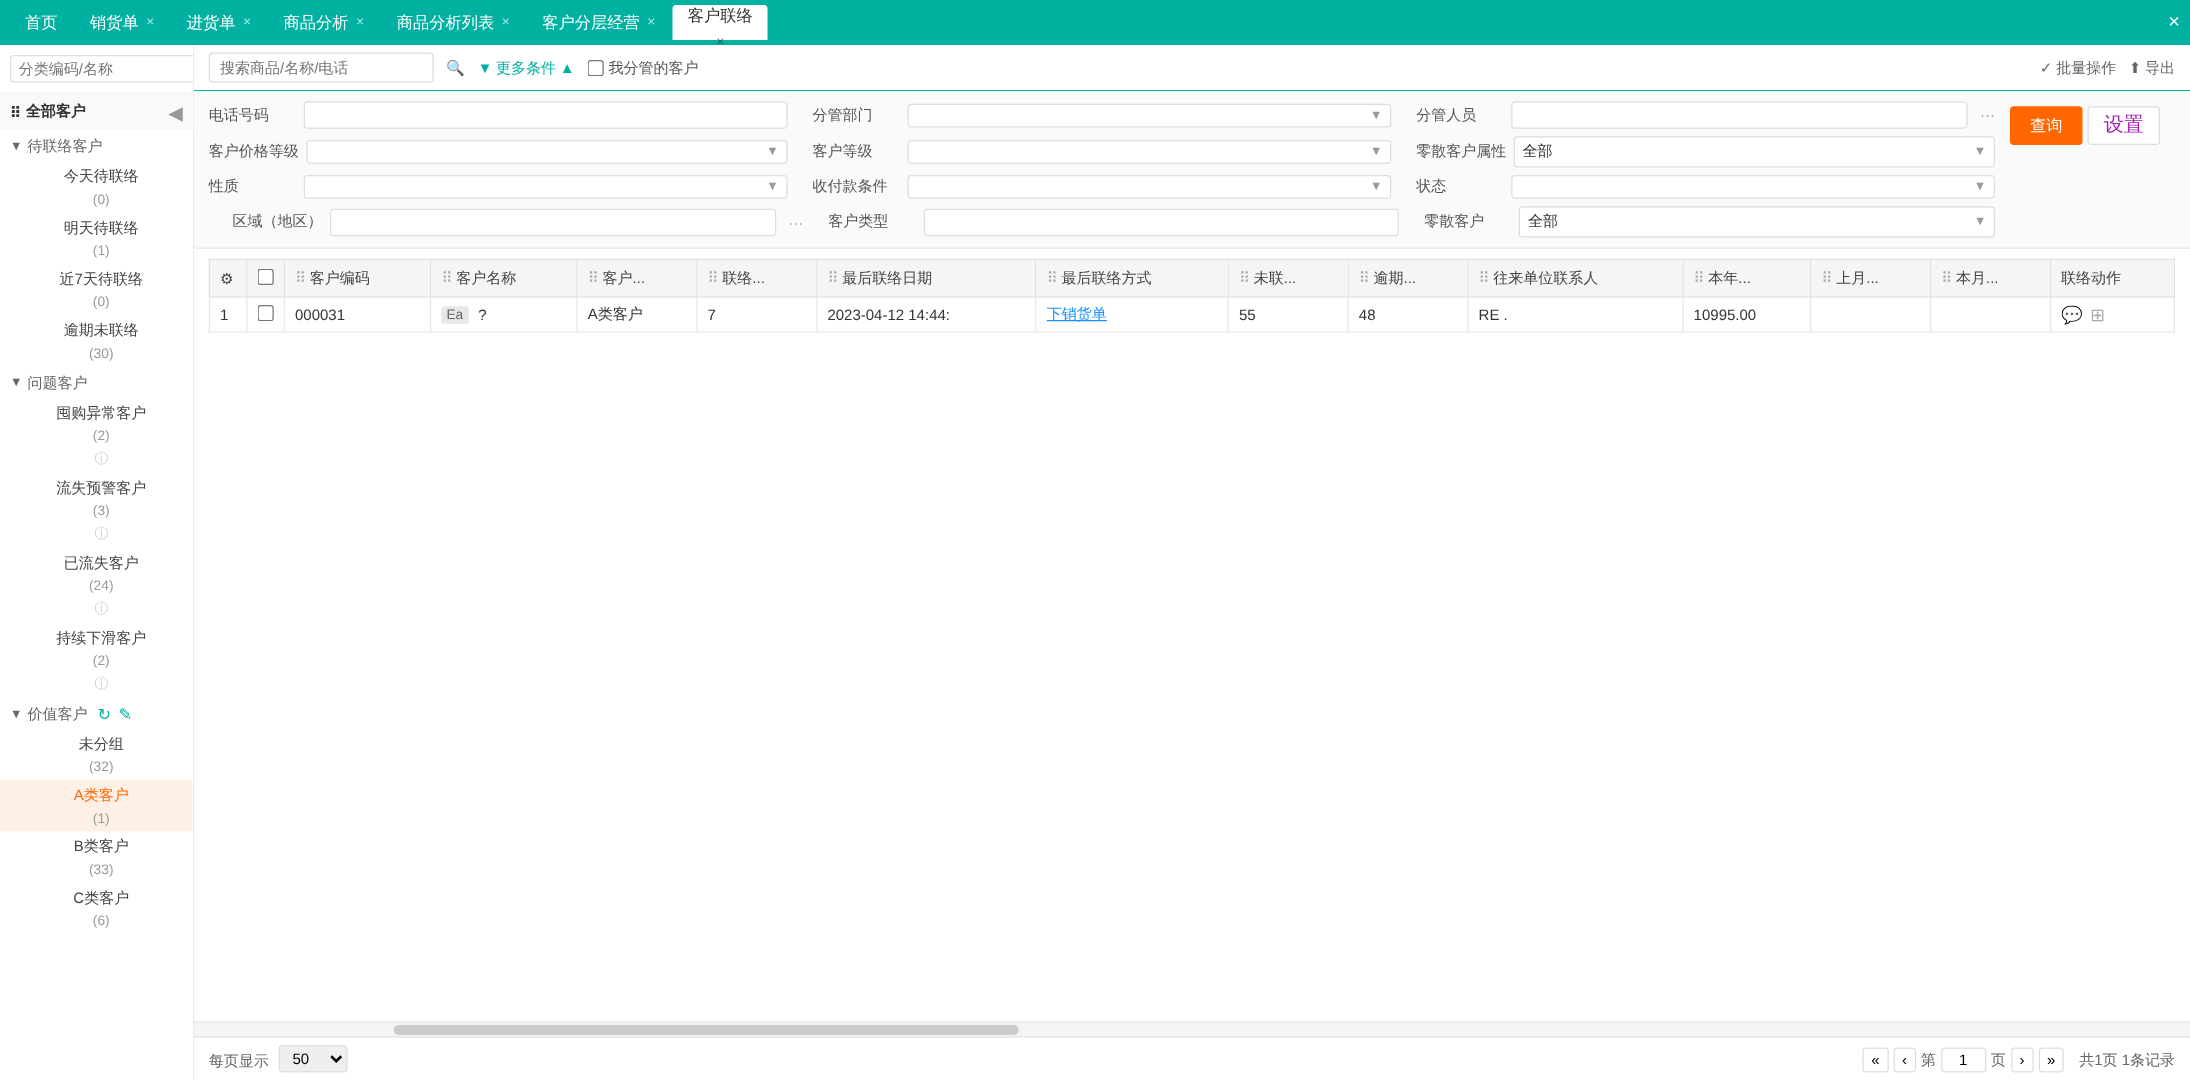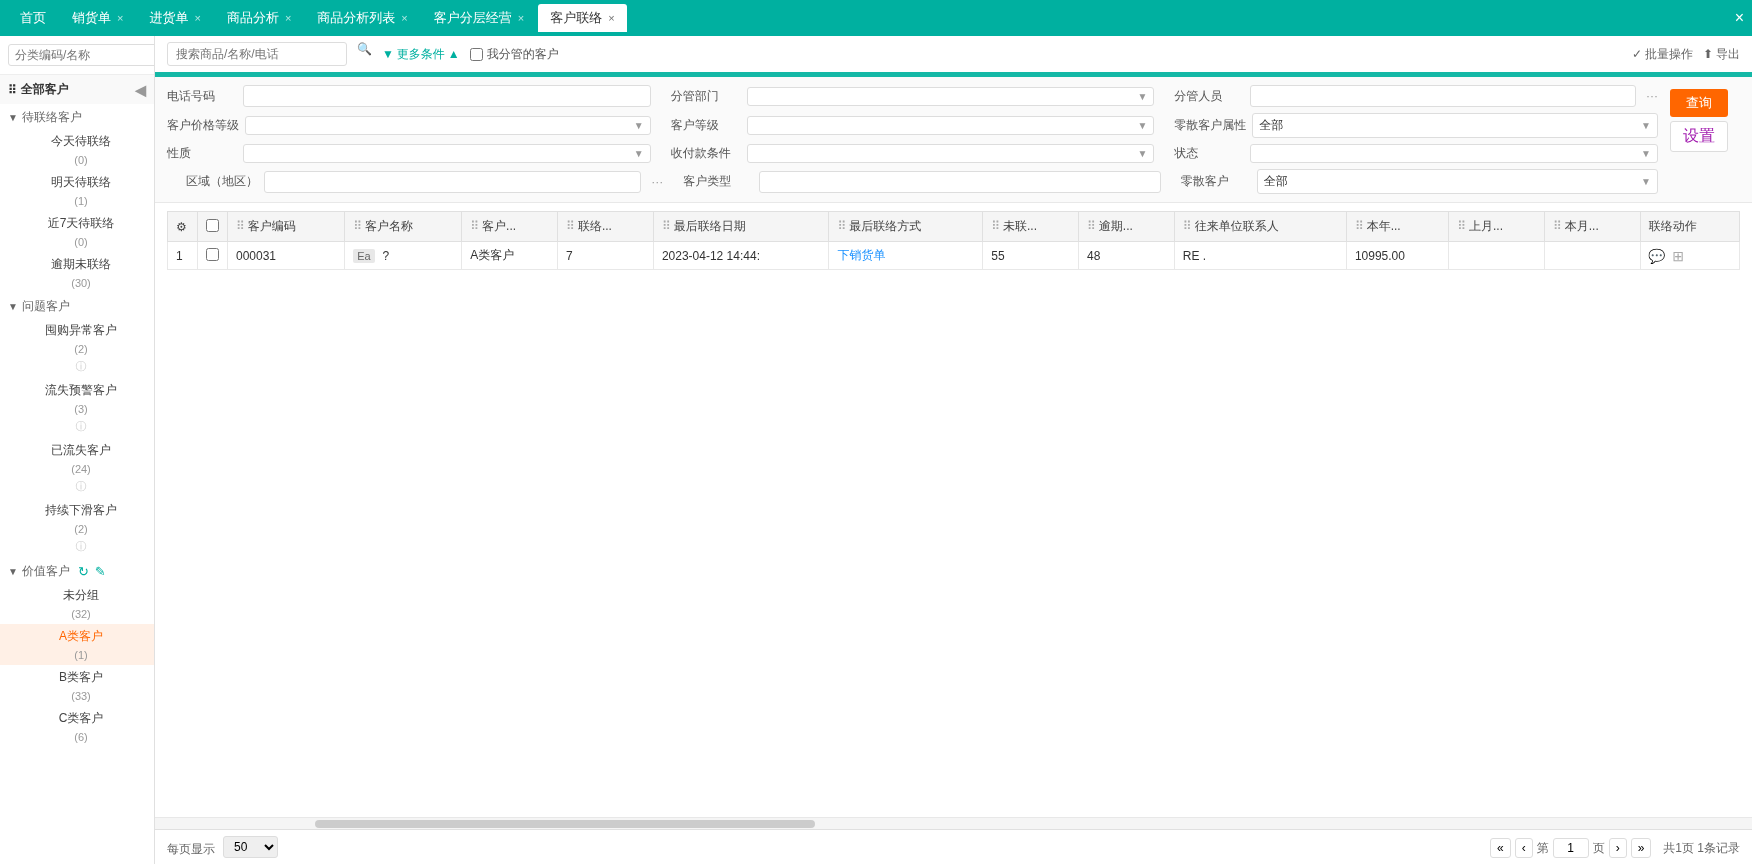--- a/index.html
+++ b/index.html
@@ -23,20 +23,21 @@
       gap: 6px;
       cursor: pointer;
       color: #fff;
       font-size: 13px;
       background: transparent;
       white-space: nowrap;
     }
     .nav-tab.active {
       background: #fff;
       color: #333;
+      flex-direction: column;
     }
     .nav-tab .close-x {
       font-size: 11px;
       opacity: 0.7;
     }
     .nav-tab.home {
       background: transparent;
       color: #fff;
     }
     .main-close {
@@ -122,22 +123,23 @@
       flex: 1;
       display: flex;
       flex-direction: column;
       background: #fff;
       overflow: hidden;
     }
 
     
     .filter-bar {
       padding: 6px 12px;
-      border-bottom: 5px solid #14b8a6;
-      display: flex;
+      border-bottom: 1px solid #14b8a6;
+      display: flex;
+      align-items: center;
       gap: 10px;
       background: #fff;
     }
     .filter-search-input {
       border: 1px solid #ddd;
       border-radius: 3px;
       padding: 4px 8px;
       font-size: 12px;
       width: 180px;
       outline: none;
@@ -238,21 +240,21 @@
       background: #fff;
       color: #a21caf;
       border: 1px solid #ddd;
       border-radius: 3px;
       padding: 4px 12px;
       cursor: pointer;
       font-size: 16px;
     }
     .query-btns {
       display: flex;
-      flex-direction: column;
+      flex-direction: row;
       gap: 4px;
       padding: 4px 12px;
     }
 
     
     .table-container {
       flex: 1;
       overflow: auto;
       padding: 8px 12px 0;
     }
@@ -278,21 +280,21 @@
     }
     .data-table td {
       border: 1px solid #e8e8e8;
       padding: 5px 8px;
       color: #333;
       white-space: nowrap;
     }
     .data-table tr:nth-child(even) td { background: #fafafa; }
     .th-gear { width: 30px; }
     .th-check { width: 30px; }
-    .link-text { color: #1890ff; cursor: pointer; }
+    .link-text { color: #1890ff; cursor: pointer; text-decoration: underline; }
     .action-icons { display: flex; gap: 6px; color: #aaa; font-size: 14px; cursor: pointer; }
 
     
     .bottom-bar {
       border-top: 1px solid #e0e0e0;
       padding: 6px 12px;
       display: flex;
       align-items: flex-end;
       gap: 8px;
       background: #fff;

